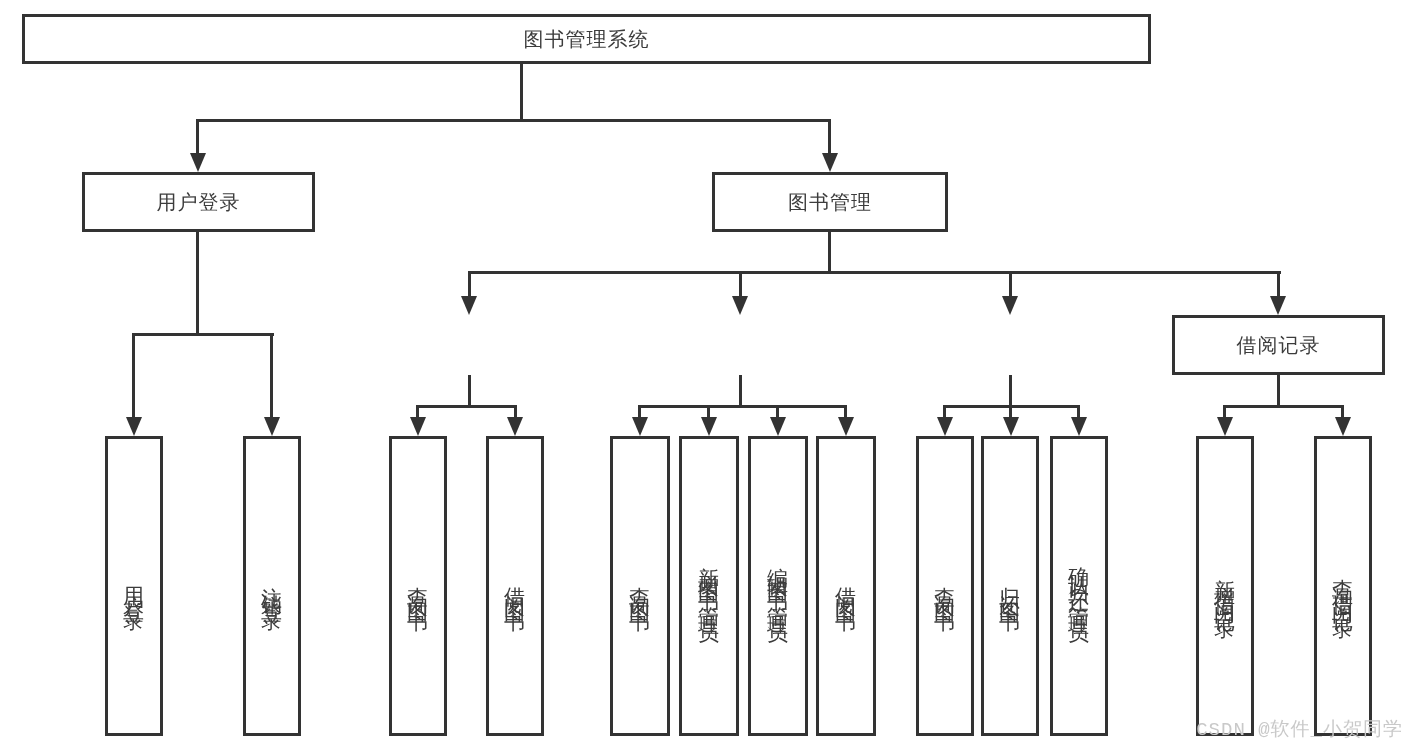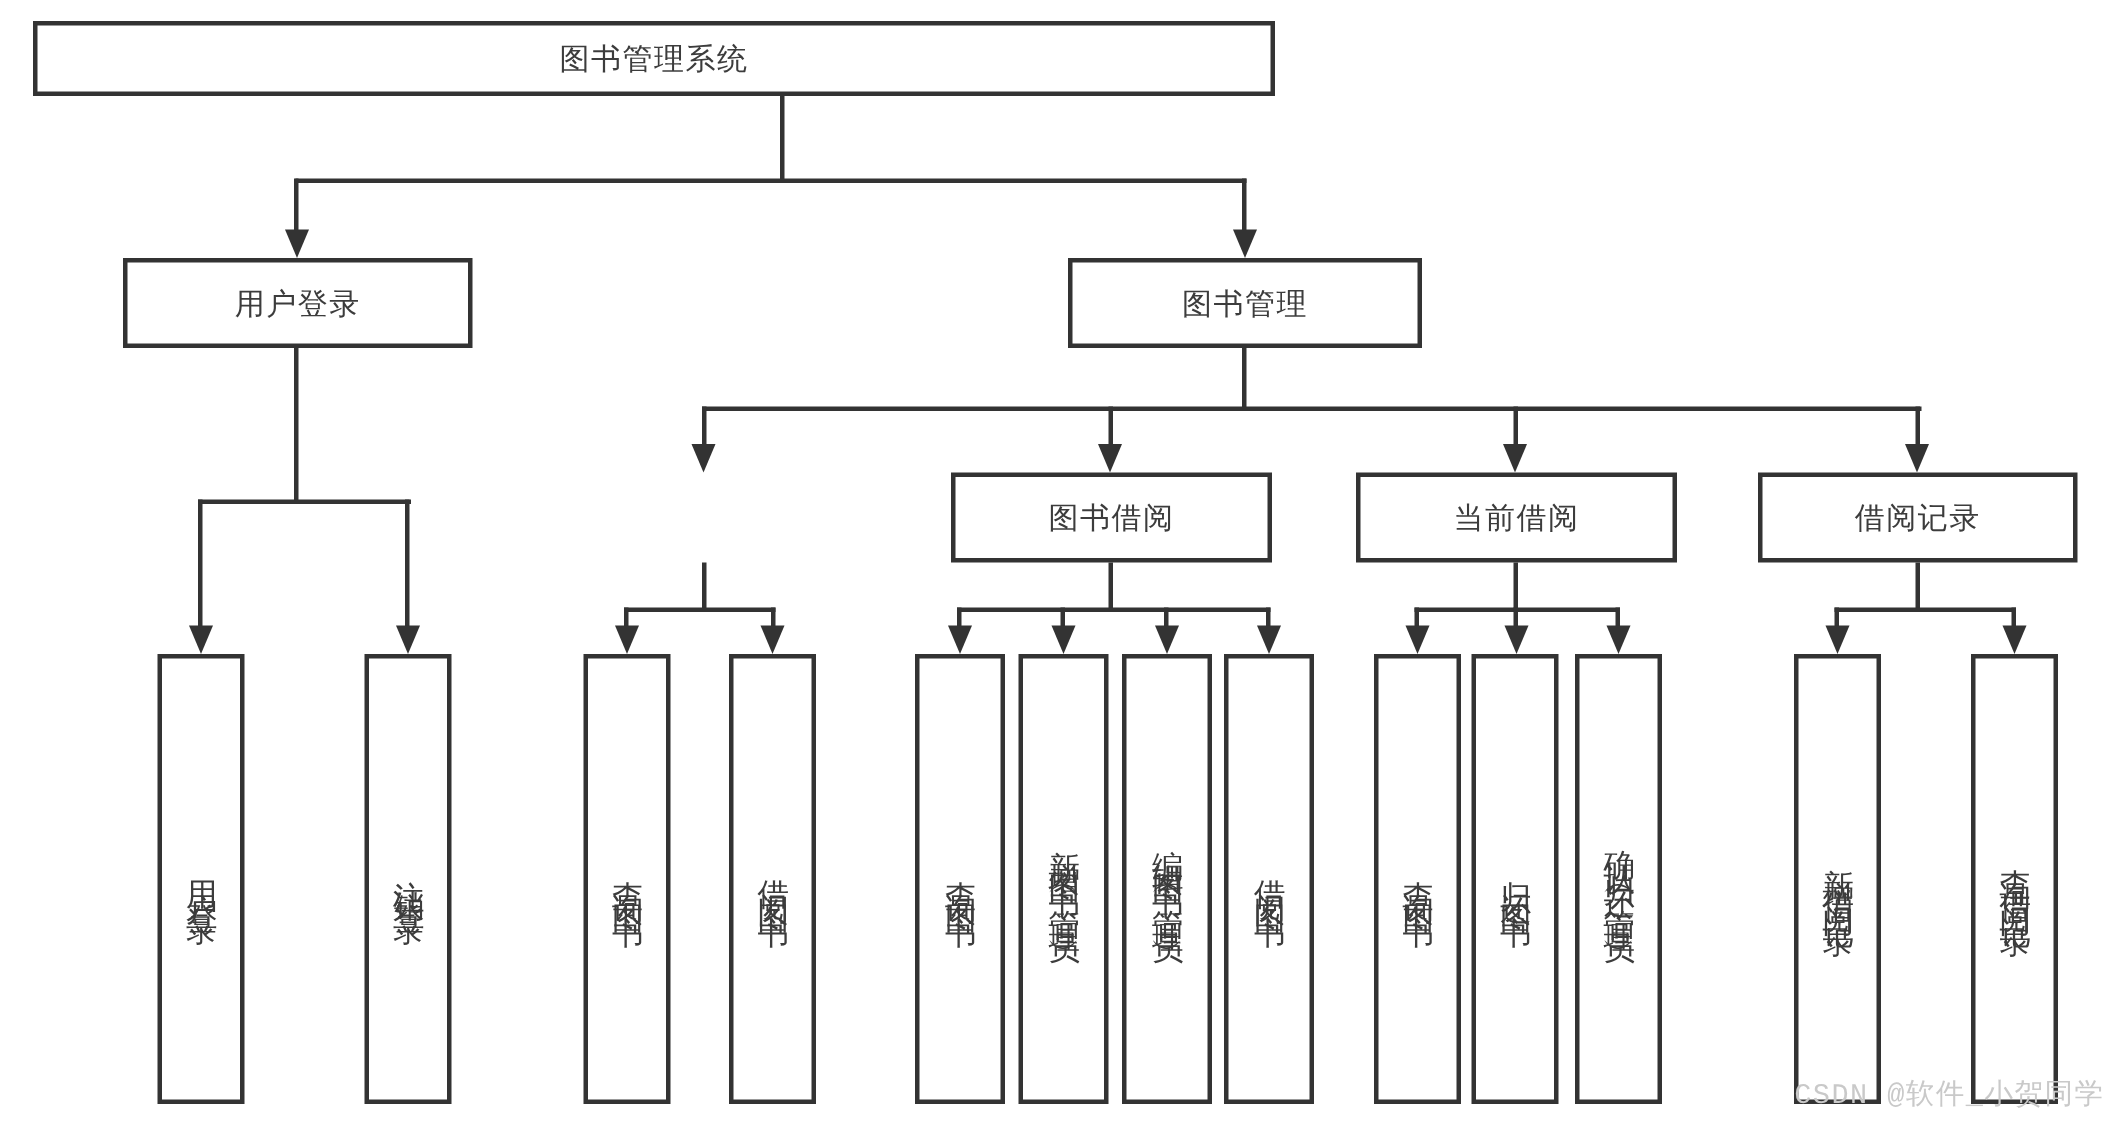--- a/index.html
+++ b/index.html
@@ -60,21 +60,21 @@
     z-index:5;
     white-space:nowrap;
     font-family:Liberation Mono, monospace;
   }
 </style>
 </head>
 <body>
 
 <div class="stage">
 
-  <div class="box h" style="left:22px;top:14px;width:828px;height:50px">
+  <div class="box h" style="left:22px;top:14px;width:1129px;height:50px">
     <span class="lbl">图书管理系统</span>
   </div>
 
   <i class="ln" style="left:520px;top:64px;width:3px;height:57px"></i>
   <i class="ln" style="left:197px;top:119px;width:634px;height:3px"></i>
   <i class="ln" style="left:196px;top:119px;width:3px;height:35px"></i>
   <i class="arrow" style="left:190px;top:153px"></i>
   <i class="ln" style="left:828px;top:119px;width:3px;height:35px"></i>
   <i class="arrow" style="left:822px;top:153px"></i>
 
@@ -96,26 +96,20 @@
   <i class="ln" style="left:468px;top:271px;width:813px;height:3px"></i>
   <i class="ln" style="left:468px;top:271px;width:3px;height:26px"></i>
   <i class="arrow" style="left:461px;top:296px"></i>
   <i class="ln" style="left:739px;top:271px;width:3px;height:26px"></i>
   <i class="arrow" style="left:732px;top:296px"></i>
   <i class="ln" style="left:1009px;top:271px;width:3px;height:26px"></i>
   <i class="arrow" style="left:1002px;top:296px"></i>
   <i class="ln" style="left:1277px;top:271px;width:3px;height:26px"></i>
   <i class="arrow" style="left:1270px;top:296px"></i>
 
-  <div class="box h" style="left:634px;top:315px;width:214px;height:60px">
-    <span class="lbl">图书借阅</span>
-  </div>
-  <div class="box h" style="left:904px;top:315px;width:214px;height:60px">
-    <span class="lbl">当前借阅</span>
-  </div>
   <div class="box h" style="left:1172px;top:315px;width:213px;height:60px">
     <span class="lbl">借阅记录</span>
   </div>
 
   <i class="ln" style="left:468px;top:375px;width:3px;height:33px"></i>
   <i class="ln" style="left:416px;top:405px;width:101px;height:3px"></i>
   <i class="ln" style="left:416px;top:405px;width:3px;height:13px"></i>
   <i class="arrow" style="left:410px;top:417px"></i>
   <i class="ln" style="left:514px;top:405px;width:3px;height:13px"></i>
   <i class="arrow" style="left:507px;top:417px"></i>

